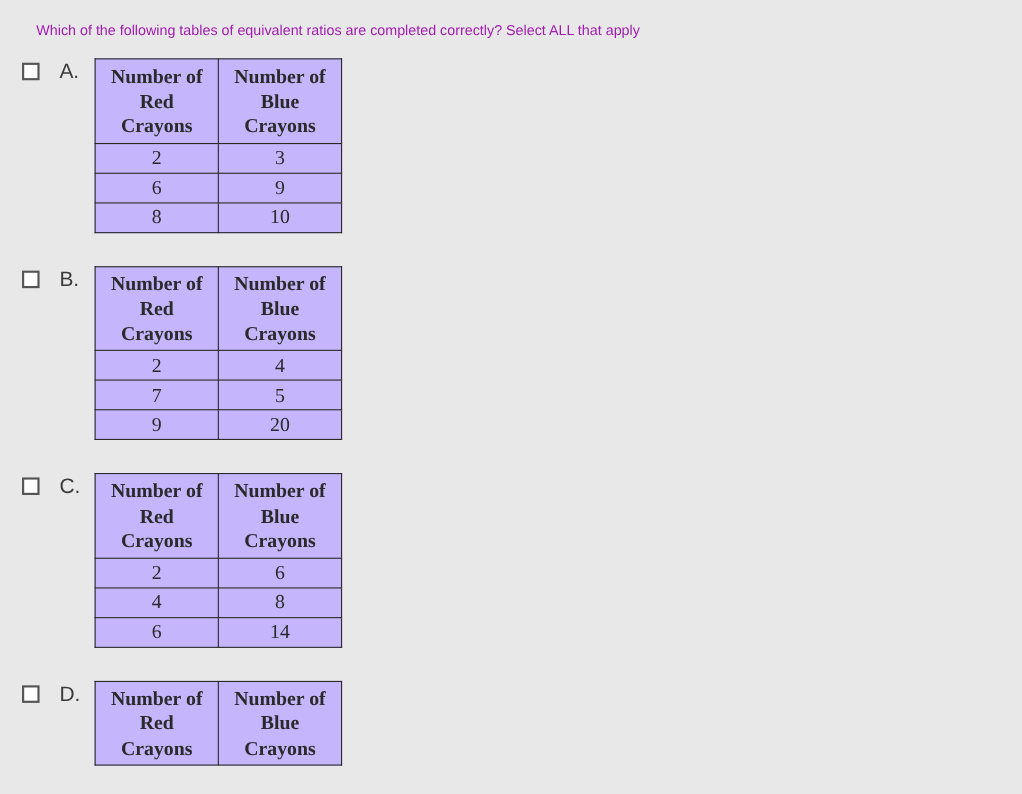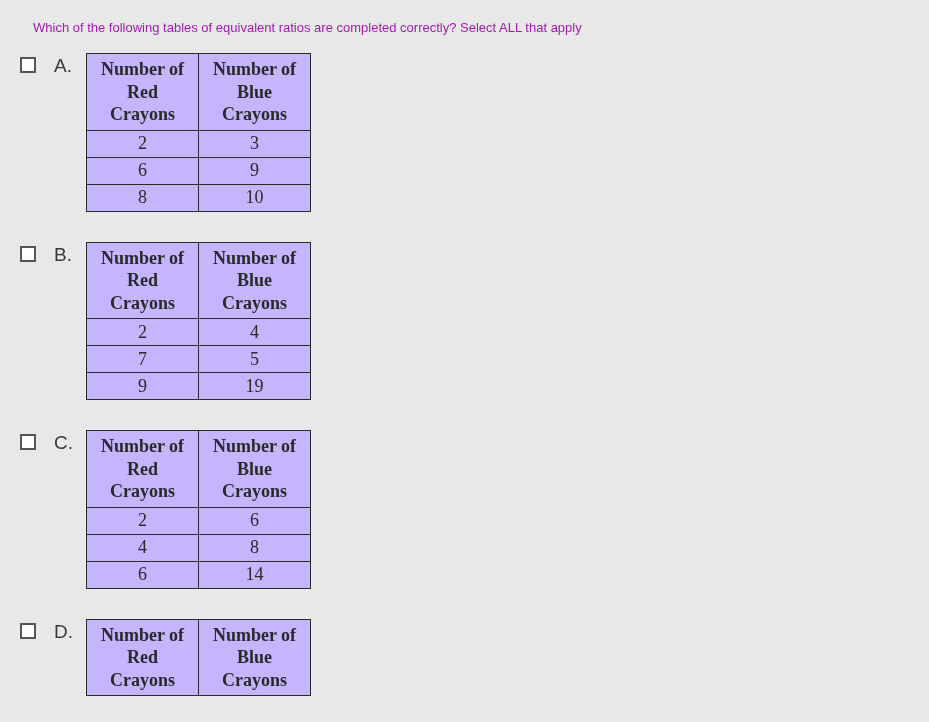--- a/index.html
+++ b/index.html
@@ -133,21 +133,21 @@
       <tr>
         <td>2</td>
         <td>4</td>
       </tr>
       <tr>
         <td>7</td>
         <td>5</td>
       </tr>
       <tr>
         <td>9</td>
-        <td>19</td>
+        <td>20</td>
       </tr>
     </tbody>
   </table>
 </div>
 
 <div class="option-row">
   <div class="checkbox"></div>
   <div class="option-letter">C.</div>
   <table>
     <thead>

